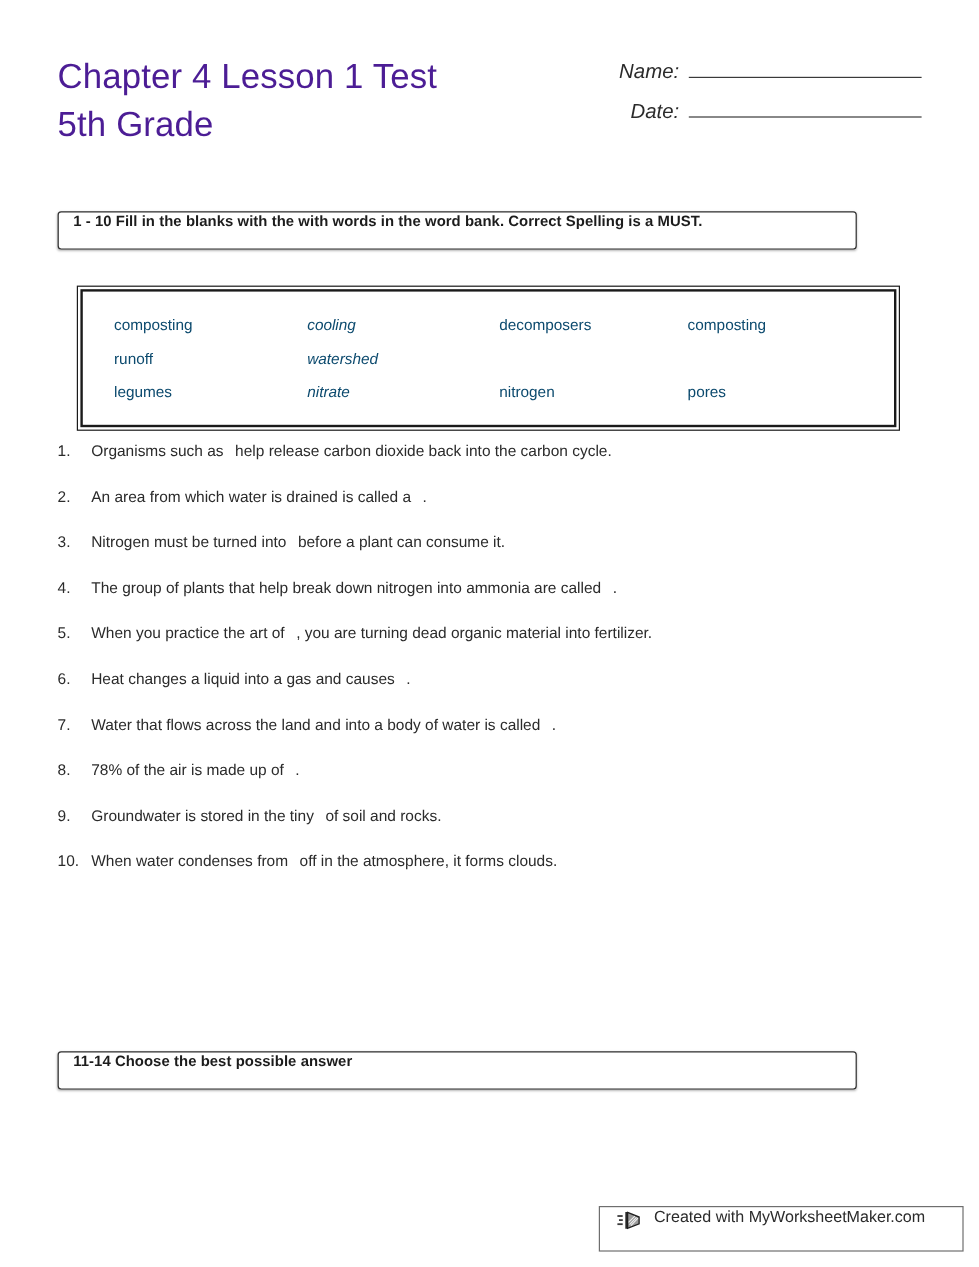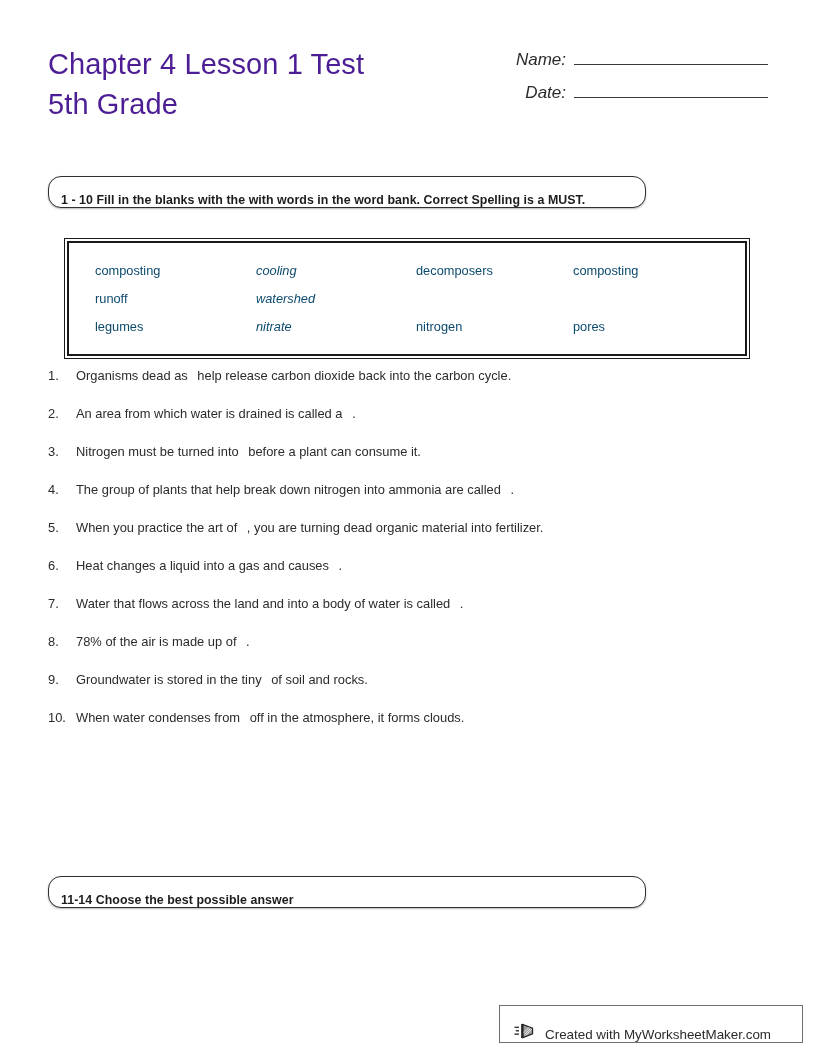--- a/index.html
+++ b/index.html
@@ -69,29 +69,29 @@
     display: block;
     width: 194px;
     border-bottom: 1.3px solid #3a3a3a;
     height: 16px;
   }
 
   
   .instr-bar {
     position: absolute;
     left: 48px;
-    width: 598px;
+    width: 666px;
     height: 32px;
     box-sizing: border-box;
     border: 1.3px solid #2f2f2f;
-    border-radius: 13px;
+    border-radius: 3px;
     background: #ffffff;
     box-shadow: 0 1px 2px rgba(0,0,0,0.28);
     display: flex;
-    align-items: flex-end;
+    align-items: flex-start;
   }
   .instr-text {
     font-size: 12.4px;
     font-weight: bold;
     color: #1c1c1c;
     padding-left: 12px;
     letter-spacing: 0.05px;
     white-space: nowrap;
   }
   #instr-bar-1 { top: 176px; }
@@ -177,21 +177,21 @@
   .footer-badge {
     position: absolute;
     left: 499px;
     top: 1005px;
     width: 304px;
     height: 38px;
     box-sizing: border-box;
     border: 1.2px solid #6e6e6e;
     background: #ffffff;
     display: flex;
-    align-items: flex-end;
+    align-items: flex-start;
     padding-left: 14px;
   }
   .badge-logo {
     width: 22px;
     height: 22px;
     flex: 0 0 22px;
     margin-right: 9px;
     position: relative;
   }
   .badge-text {
@@ -252,21 +252,21 @@
         <span class="wb-cell c2">nitrogen</span>
         <span class="wb-cell c3">pores</span>
       </div>
 
     </div>
   </div>
 
   <div class="questions" id="questions-list">
       <div class="q">
         <span class="q-num">1.</span>
-        <span class="q-body"><span>Organisms dead as </span><span class="blank w-huge"></span><span> help release carbon dioxide back into the carbon cycle.</span></span>
+        <span class="q-body"><span>Organisms such as </span><span class="blank w-huge"></span><span> help release carbon dioxide back into the carbon cycle.</span></span>
       </div>
       <div class="q">
         <span class="q-num">2.</span>
         <span class="q-body"><span>An area from which water is drained is called a </span><span class="blank w-xxl"></span><span>.</span></span>
       </div>
       <div class="q">
         <span class="q-num">3.</span>
         <span class="q-body"><span>Nitrogen must be turned into </span><span class="blank w-md"></span><span> before a plant can consume it.</span></span>
       </div>
       <div class="q">

